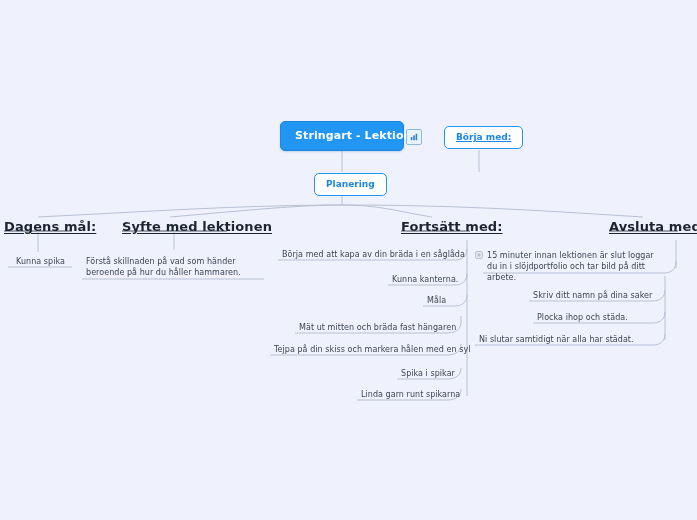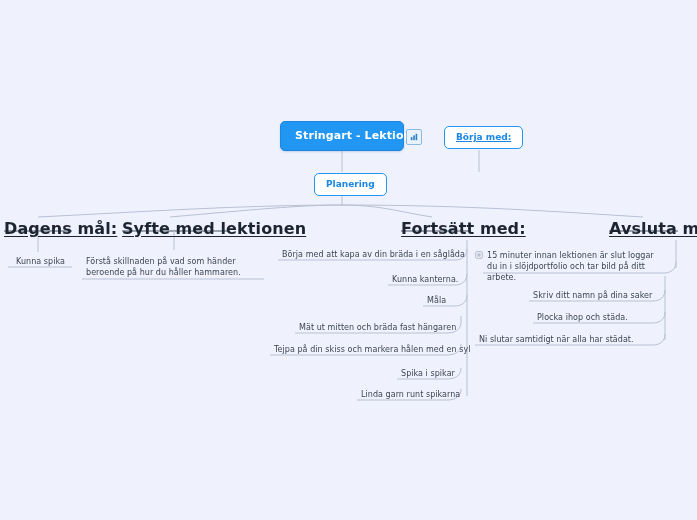--- a/index.html
+++ b/index.html
@@ -36,21 +36,21 @@
     font-size:9px;
     font-weight:bold;
     padding:5px 11px 6px 11px;
     text-align:center;
   }
   .chip.underlined{text-decoration:underline;}
 
   
   .branch-head{
     color:#1b2430;
-    font-size:16px;
+    font-size:13px;
     font-weight:bold;
     text-decoration:underline;
     text-underline-offset:2px;
     padding-bottom:2px;
     letter-spacing:.1px;
   }
 
   
   .leaf{
     color:#3d4452;

